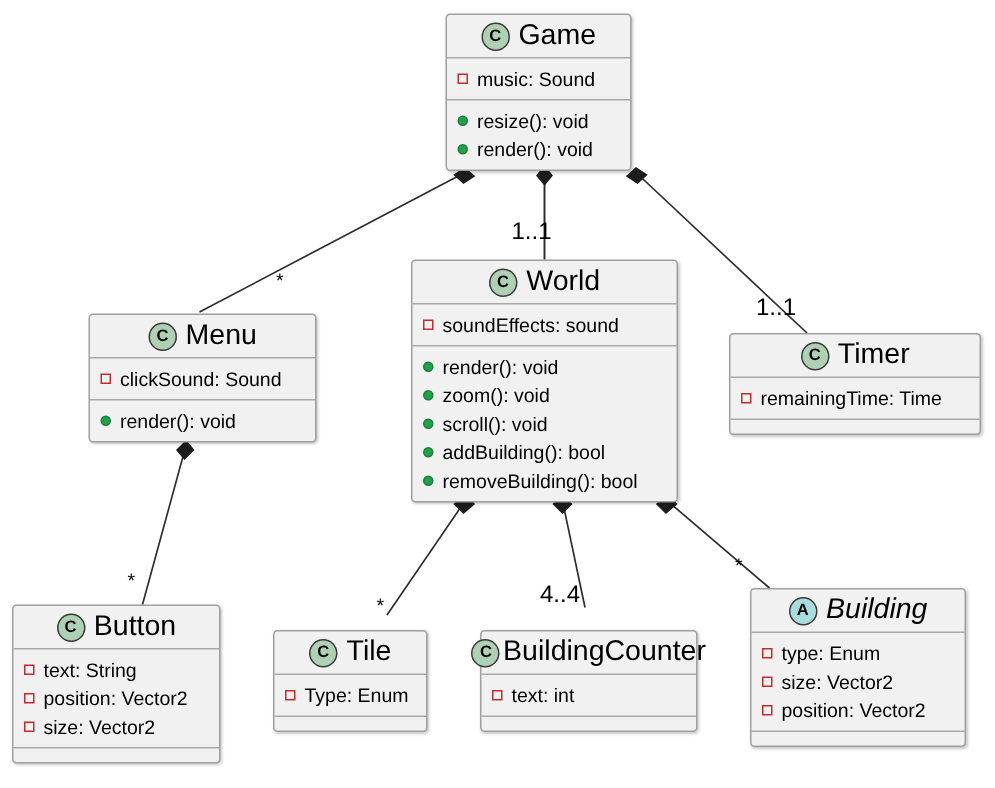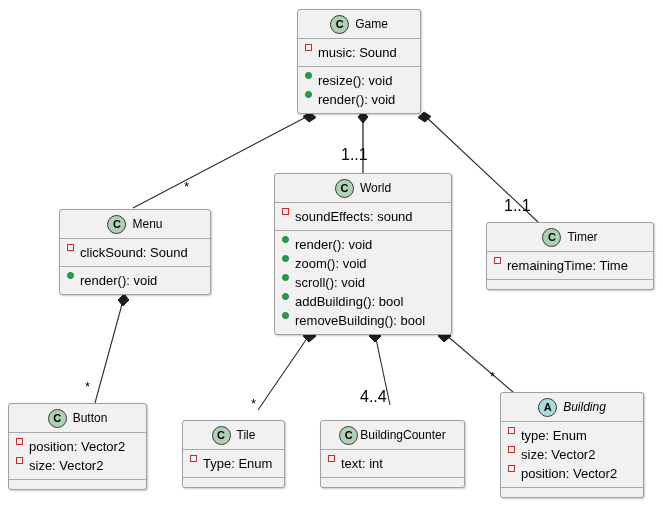--- a/index.html
+++ b/index.html
@@ -36,21 +36,21 @@
     display: flex;
     align-items: center;
     justify-content: center;
     gap: 6px;
     height: 29px;
     border-bottom: 1px solid #a9a9a9;
     box-sizing: border-box;
     padding: 0 8px;
   }
   .cls-title .tname {
-    font-size: 12px;
+    font-size: 19px;
     color: #000000;
     white-space: nowrap;
   }
   .cls-title.abstract .tname {
     font-style: italic;
   }
   .type-badge {
     width: 17px;
     height: 17px;
     border-radius: 50%;
@@ -75,21 +75,21 @@
   }
   .compartment:last-child {
     border-bottom: none;
   }
   .compartment.empty {
     height: 9px;
     padding: 0;
   }
   .member {
     display: flex;
-    align-items: flex-start;
+    align-items: center;
     gap: 6px;
     padding: 1px 8px 1px 7px;
     font-size: 13px;
     color: #000000;
     white-space: nowrap;
     line-height: 17px;
   }
   .ico-attr {
     width: 7px;
     height: 7px;
@@ -252,20 +252,24 @@
     </div>
     <div class="compartment empty"></div>
   </div>
 
   <div class="uml-class" style="left:8px; top:403px; width:139px;">
     <div class="cls-title">
       <span class="type-badge">C</span>
       <span class="tname">Button</span>
     </div>
     <div class="compartment">
+      <div class="member">
+        <span class="ico-attr"></span>
+        <span>text: String</span>
+      </div>
       <div class="member">
         <span class="ico-attr"></span>
         <span>position: Vector2</span>
       </div>
       <div class="member">
         <span class="ico-attr"></span>
         <span>size: Vector2</span>
       </div>
     </div>
     <div class="compartment empty"></div>

